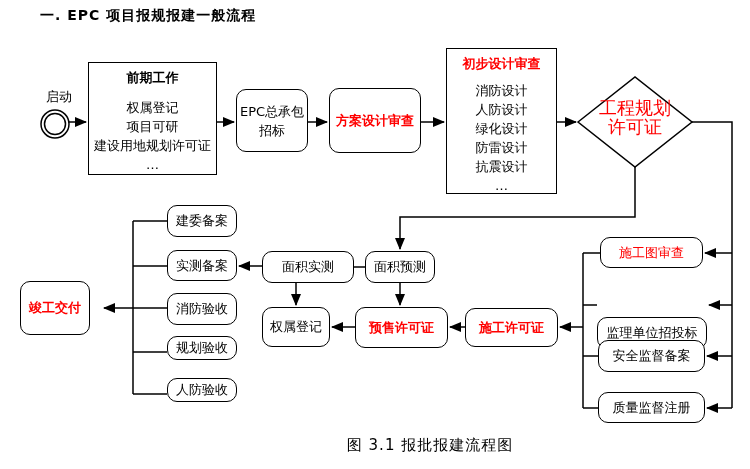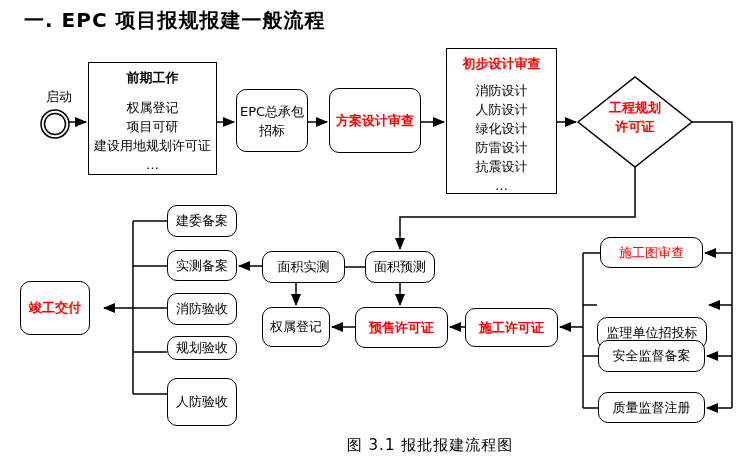--- a/index.html
+++ b/index.html
@@ -1,32 +1,32 @@
 <!DOCTYPE html>
 <html><head>
 <meta charset="utf-8">
 <style>
   html,body{margin:0;padding:0;background:#ffffff;}
   body{font-family:"DejaVu Sans","Liberation Sans",sans-serif;color:#000;}
   .canvas{position:relative;width:750px;height:469px;background:#fff;overflow:hidden;}
-  .page-title{position:absolute;left:24px;top:7px;font-size:20px;font-weight:bold;letter-spacing:1px;white-space:nowrap;text-align:right;}
+  .page-title{position:absolute;left:40px;top:7px;font-size:14px;font-weight:bold;letter-spacing:1px;white-space:nowrap;text-align:right;}
   .caption{position:absolute;left:310px;top:436px;width:240px;text-align:center;font-size:15px;letter-spacing:1px;white-space:nowrap;}
   svg.wires{position:absolute;left:0;top:0;z-index:1;}
   .node{position:absolute;box-sizing:border-box;background:#fff;border:1.5px solid #000;
         display:flex;flex-direction:column;align-items:center;justify-content:center;
         text-align:center;font-size:13px;line-height:18px;z-index:2;border-radius:10px;white-space:nowrap;}
   .node.big{border-radius:0;justify-content:space-between;}
   .red-bold{color:#ff0000;font-weight:bold;}
   .red{color:#ff0000;}
   .node .box-title{font-weight:bold;margin-top:6px;}
   .node .box-title.red{font-weight:bold;color:#ff0000;}
   .node .box-items{margin-top:8px;line-height:19px;}
   .free-label{position:absolute;z-index:2;font-size:13px;text-align:center;white-space:nowrap;}
   .diamond-label{position:absolute;left:583px;top:98px;width:104px;z-index:2;
-                 text-align:center;font-size:13px;line-height:19px;color:#ff0000;font-weight:bold;}
+                 text-align:center;font-size:18px;line-height:19px;color:#ff0000;font-weight:normal;}
 </style>
 </head>
 <body>
 
 <div class="canvas">
 
   <div class="page-title">一. EPC 项目报规报建一般流程</div>
 
   <svg class="wires" width="750" height="469" viewBox="0 0 750 469">
     <defs>
@@ -115,25 +115,25 @@
   </div>
 
   <div class="node red" style="left:600px;top:237px;width:103px;height:31px;">施工图审查</div>
   <div class="node" style="left:597px;top:289px;width:110px;height:32px;margin-top:28px;">监理单位招投标</div>
   <div class="node" style="left:598px;top:340px;width:107px;height:32px;">安全监督备案</div>
   <div class="node red-bold" style="left:465px;top:308px;width:93px;height:39px;">施工许可证</div>
 
   <div class="node" style="left:598px;top:392px;width:107px;height:31px;">质量监督注册</div>
   <div class="node red-bold" style="left:355px;top:307px;width:93px;height:41px;">预售许可证</div>
   <div class="node" style="left:365px;top:251px;width:70px;height:32px;">面积预测</div>
-  <div class="node" style="left:262px;top:251px;width:83px;height:32px;">面积实测</div>
+  <div class="node" style="left:262px;top:251px;width:92px;height:32px;">面积实测</div>
   <div class="node" style="left:262px;top:307px;width:68px;height:40px;">权属登记</div>
 
   <div class="node" style="left:167px;top:205px;width:70px;height:32px;">建委备案</div>
   <div class="node" style="left:167px;top:250px;width:70px;height:31px;">实测备案</div>
   <div class="node" style="left:167px;top:293px;width:70px;height:32px;">消防验收</div>
   <div class="node" style="left:167px;top:336px;width:70px;height:24px;">规划验收</div>
-  <div class="node" style="left:167px;top:378px;width:70px;height:48px;">人防验收</div>
+  <div class="node" style="left:167px;top:378px;width:70px;height:24px;">人防验收</div>
 
   <div class="node red-bold" style="left:20px;top:281px;width:70px;height:54px;">竣工交付</div>
 
   <div class="caption">图 3.1 报批报建流程图</div>
 </div>
 
 </body></html>

